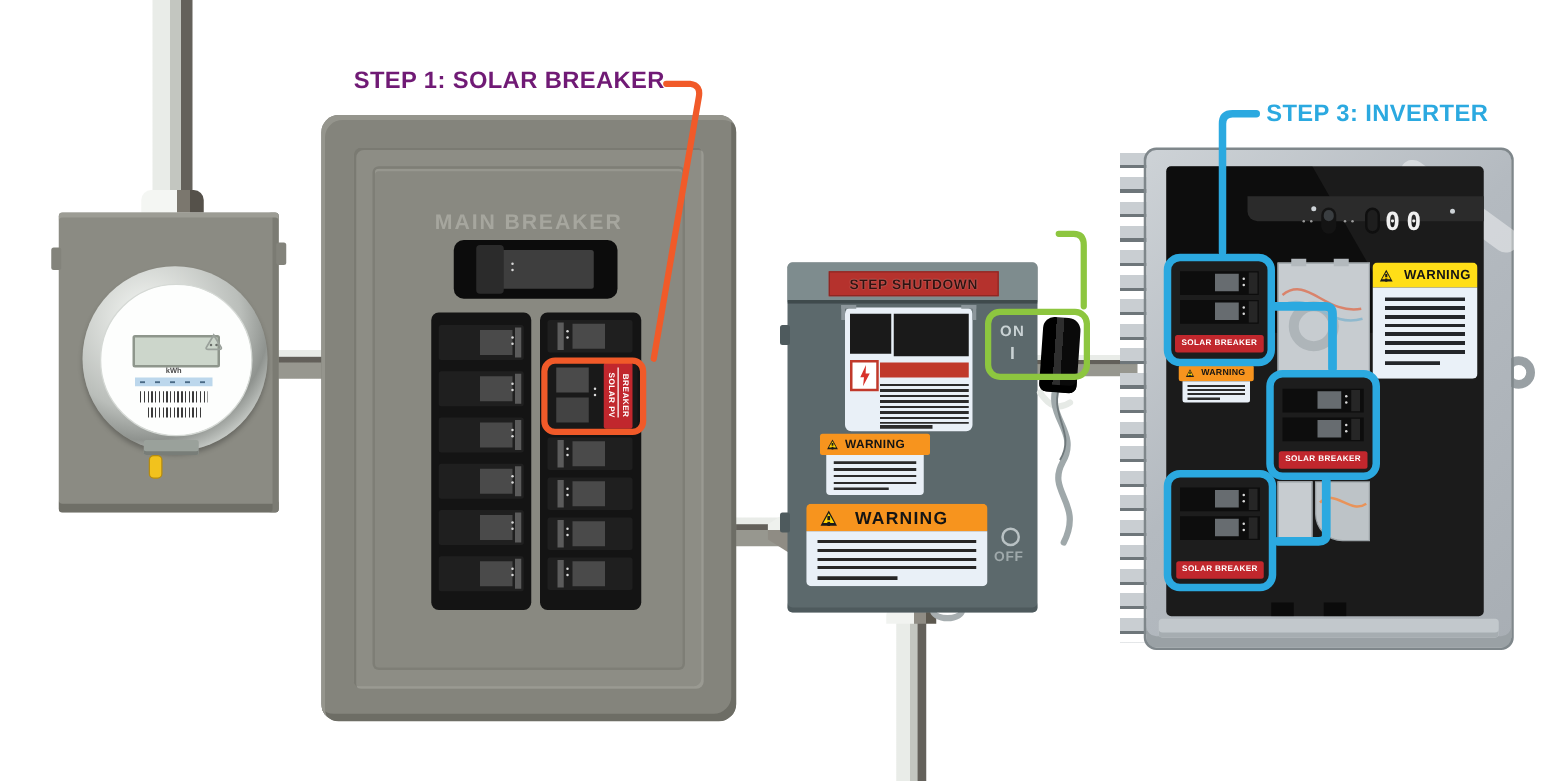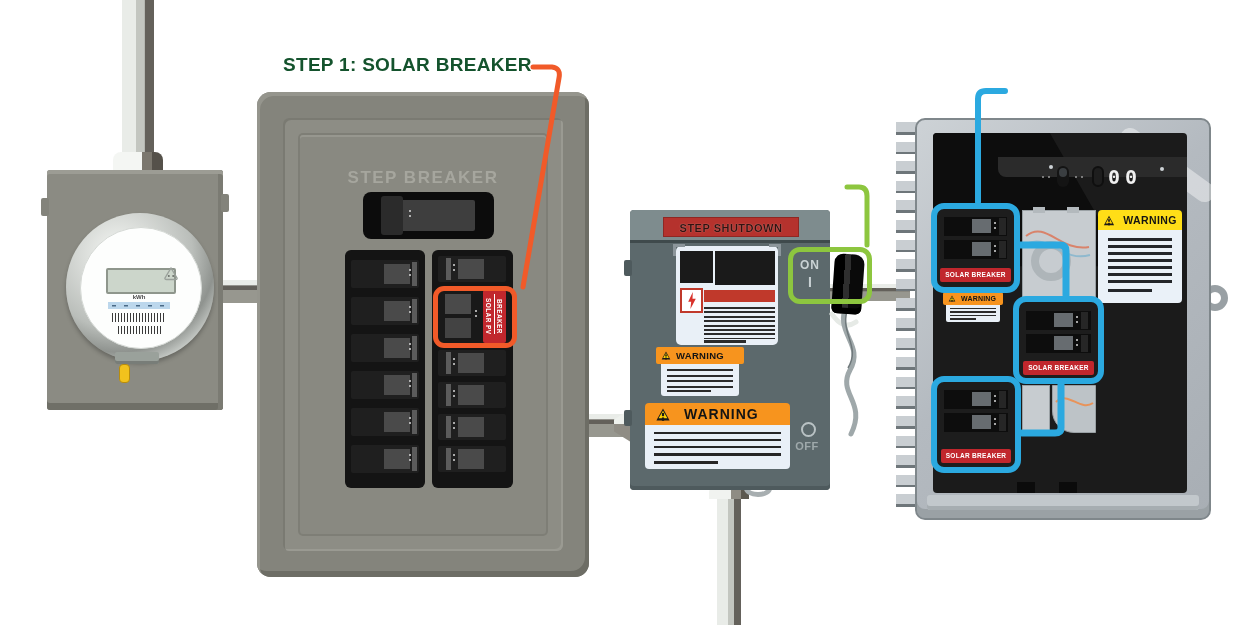--- a/index.html
+++ b/index.html
@@ -57,21 +57,21 @@
           <circle cx="11.2" cy="11" r="1" fill="#6a6f6a"></circle>
         </svg>
     </div>
     <div class="abs" style="left:68px;top:182px;width:44px;height:12px;background:#9aa19b;border-radius:2px;box-shadow:inset 0 -3px 0 #787d78;"></div>
     <div class="abs" style="left:72px;top:194px;width:9px;height:17px;background:#f2c21d;border:1px solid #b78c0e;border-radius:4px;"></div>
   </div>
 
   <div class="abs" style="left:257px;top:92px;width:332px;height:485px;background:#84847C;border-radius:14px;box-shadow:inset 3px 4px 0 #95958d,inset -4px -6px 0 #6d6d65;">
     <div class="abs" style="left:26px;top:26px;right:26px;bottom:26px;background:#8D8D85;border-radius:6px;box-shadow:inset 2px 2px 0 #7a7a72,inset -2px -2px 0 #9a9a92;"></div>
     <div class="abs" style="left:43px;top:43px;right:43px;bottom:43px;background:#898981;border-radius:3px;box-shadow:inset 0 2px 0 #97978f,0 0 0 2px #7e7e76;"></div>
-    <div class="abs" style="left:0;top:76px;width:100%;text-align:center;font-weight:bold;font-size:17px;letter-spacing:1.5px;color:#A6A69E;">STEP BREAKER</div>
+    <div class="abs" style="left:0;top:76px;width:100%;text-align:center;font-weight:bold;font-size:17px;letter-spacing:1.5px;color:#A6A69E;">MAIN BREAKER</div>
 
     <div class="abs" style="left:106px;top:100px;width:131px;height:47px;background:#0C0C0C;border-radius:8px;">
       <div class="abs" style="left:22px;top:8px;width:90px;height:31px;background:#3E3E3E;border-radius:2px;"></div>
       <div class="abs" style="left:18px;top:4px;width:22px;height:39px;background:#2B2B2B;border-radius:3px;"></div>
       <div class="wdots" style="left:46px;top:18px;"></div>
     </div>
 
     <div class="abs" style="left:88px;top:158px;width:80px;height:238px;background:#141414;border-radius:6px;">
       <div class="breaker-row" style="top:10px;height:28px;">
           <div class="abs" style="left:33px;top:4px;width:26px;height:20px;background:#4a4a4a;"></div>
@@ -311,15 +311,16 @@
   </div>
 
   <svg class="abs" width="1250" height="625" viewBox="0 0 1250 625" style="left:0;top:0;z-index:50;pointer-events:none;">
     <path d="M533,67 H552 Q561,68 559,78 L523,287" stroke="#F15A29" stroke-width="5" fill="none" stroke-linecap="round"></path>
     <path d="M847,187 H859 Q867,187 867,196 V245" stroke="#8DC63F" stroke-width="5" fill="none" stroke-linecap="round"></path>
     <path d="M1005,91 H986 Q978,91 978,99 V202" stroke="#2BA9E0" stroke-width="6" fill="none" stroke-linecap="round"></path>
     <path d="M1019,245 H1060 Q1066,245 1066,251 V295" stroke="#2BA9E0" stroke-width="7" fill="none" stroke-linecap="round"></path>
     <path d="M1061,384 V428 Q1061,433 1055,433 H1022" stroke="#2BA9E0" stroke-width="7" fill="none" stroke-linecap="round"></path>
   </svg>
 
-  <div class="abs steplab" style="left:283px;top:54px;color:#14532d;z-index:55;">STEP 1: SOLAR BREAKER</div>
+  <div class="abs steplab" style="left:283px;top:54px;color:#701a75;z-index:55;">STEP 1: SOLAR BREAKER</div>
+  <div class="abs steplab" style="left:1013px;top:81px;color:#2BA9E0;z-index:55;">STEP 3: INVERTER</div>
 
 </div>
 
 </body></html>

